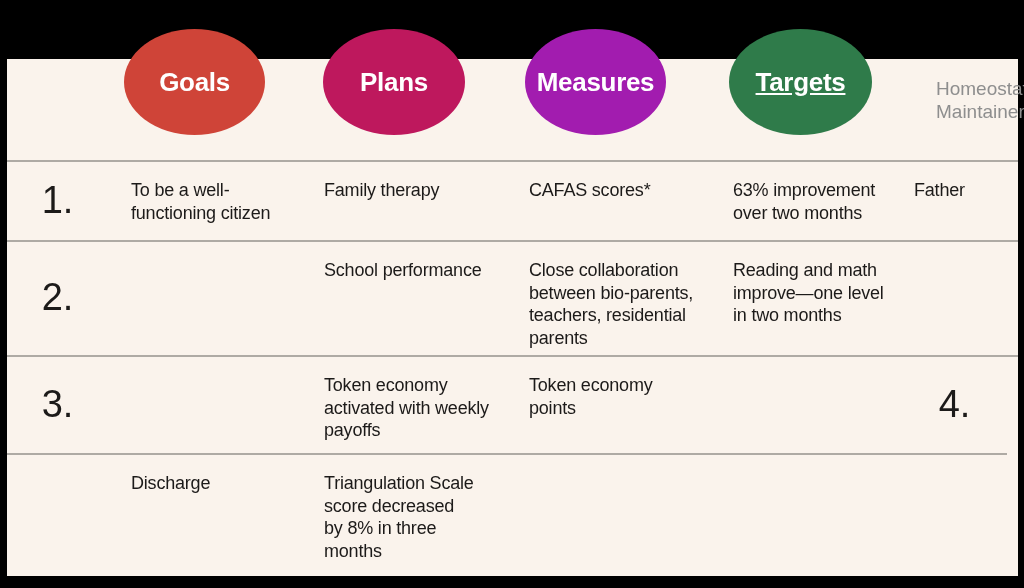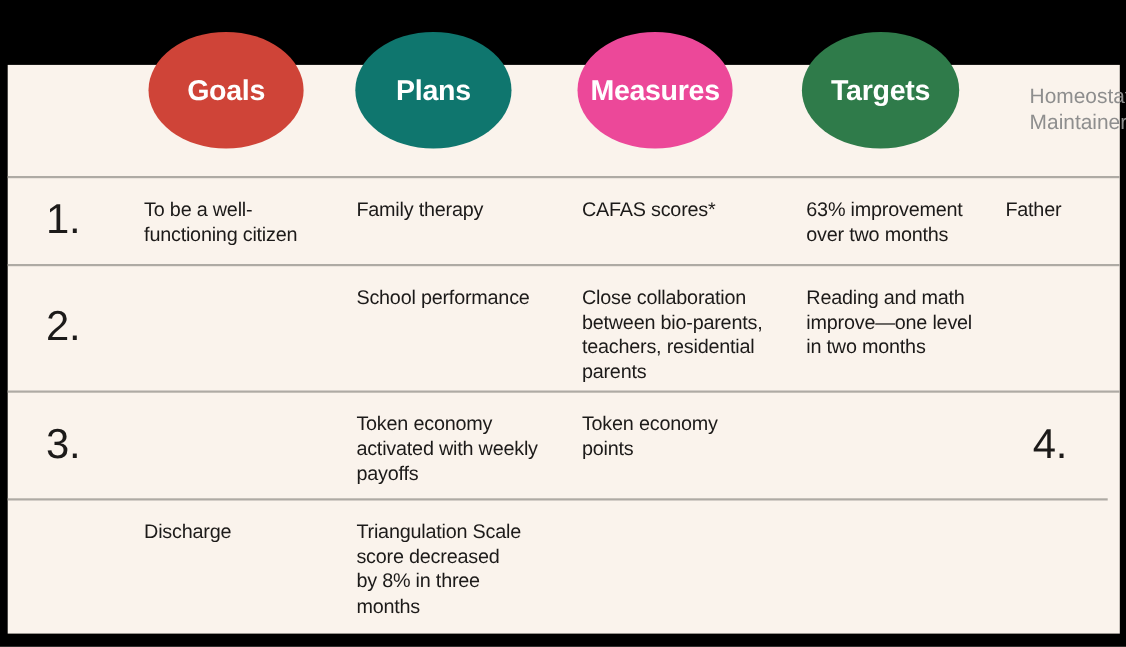--- a/index.html
+++ b/index.html
@@ -15,21 +15,21 @@
     position:absolute;left:7px;top:59px;width:1011px;height:517px;
   }
   .divider{position:absolute;height:1.5px;}
   .oval{
     position:absolute;top:29px;height:106px;border-radius:50%;
     display:flex;align-items:center;justify-content:center;
   }
   .oval span{
     font-size:26px;font-weight:700;letter-spacing:-0.3px;
   }
-  .oval-goals{left:135px;width:141px;justify-content:center;}
+  .oval-goals{left:124px;width:141px;justify-content:center;}
   .oval-plans{left:323px;width:142px;}
   .oval-measures{left:525px;width:141px;}
   .oval-targets{left:729px;width:143px;}
   .homeo-header{
     position:absolute;left:936px;top:77px;
     font-size:19px;line-height:23px;white-space:pre-line;
   }
   .grid{
     position:absolute;left:7px;top:160px;
     display:grid;
@@ -55,28 +55,28 @@
   <div class="panel" style="background: rgb(250, 243, 236);"></div>
 
   <div class="divider" style="left: 7px; top: 160px; width: 1011px; background: rgb(174, 170, 164);"></div>
   <div class="divider" style="left: 7px; top: 240px; width: 1011px; background: rgb(174, 170, 164);"></div>
   <div class="divider" style="left: 7px; top: 355px; width: 1011px; background: rgb(174, 170, 164);"></div>
   <div class="divider" style="left: 7px; top: 453px; width: 1000px; background: rgb(174, 170, 164);"></div>
 
   <div class="oval oval-goals" style="background: rgb(207, 68, 56);">
     <span style="color: rgb(255, 255, 255);">Goals</span>
   </div>
-  <div class="oval oval-plans" style="background: #0f766e;">
+  <div class="oval oval-plans" style="background: #be185d;">
     <span style="color: rgb(255, 255, 255);">Plans</span>
   </div>
-  <div class="oval oval-measures" style="background: #ec4899;">
+  <div class="oval oval-measures" style="background: #a21caf;">
     <span style="color: rgb(255, 255, 255);">Measures</span>
   </div>
   <div class="oval oval-targets" style="background: rgb(47, 123, 74);">
-    <span style="color: rgb(255, 255, 255);">Targets</span>
+    <span style="color: rgb(255, 255, 255); text-decoration: underline;">Targets</span>
   </div>
 
   <div class="homeo-header" style="color: rgb(142, 142, 142);">Homeostatic
 Maintainer</div>
 
   <div class="grid" style="color: rgb(28, 26, 25);">
 
     <div class="cell numcell">1.</div>
     <div class="cell">To be a well-
 functioning citizen</div>

